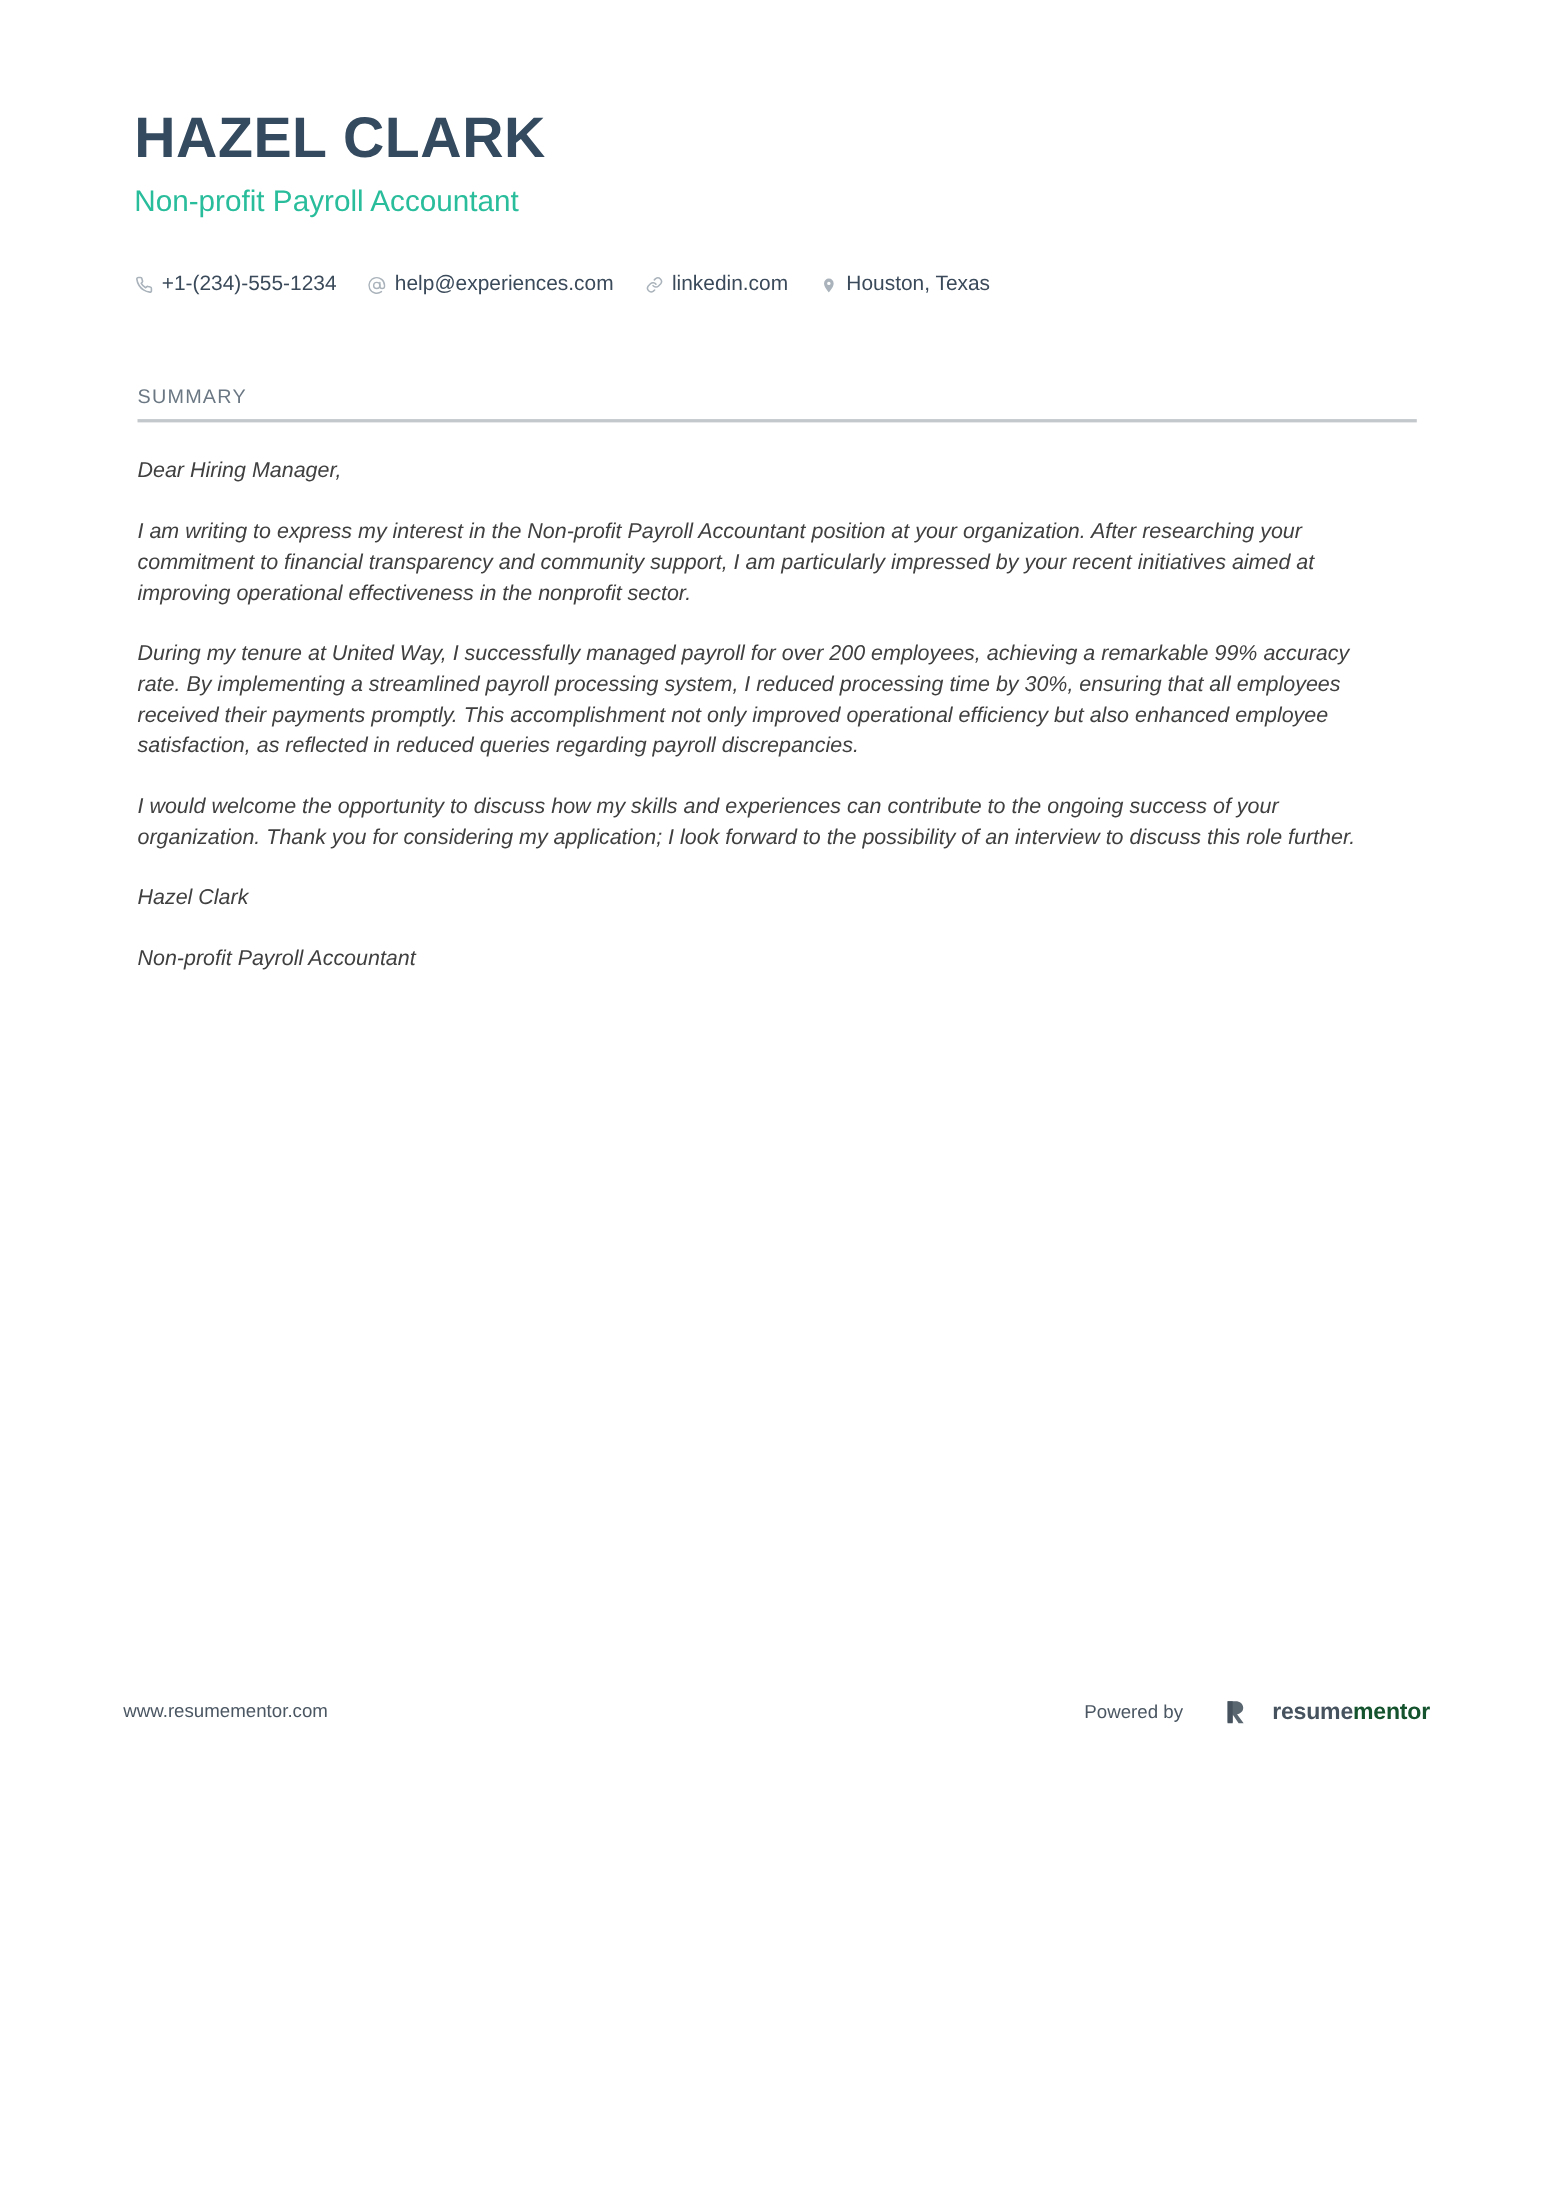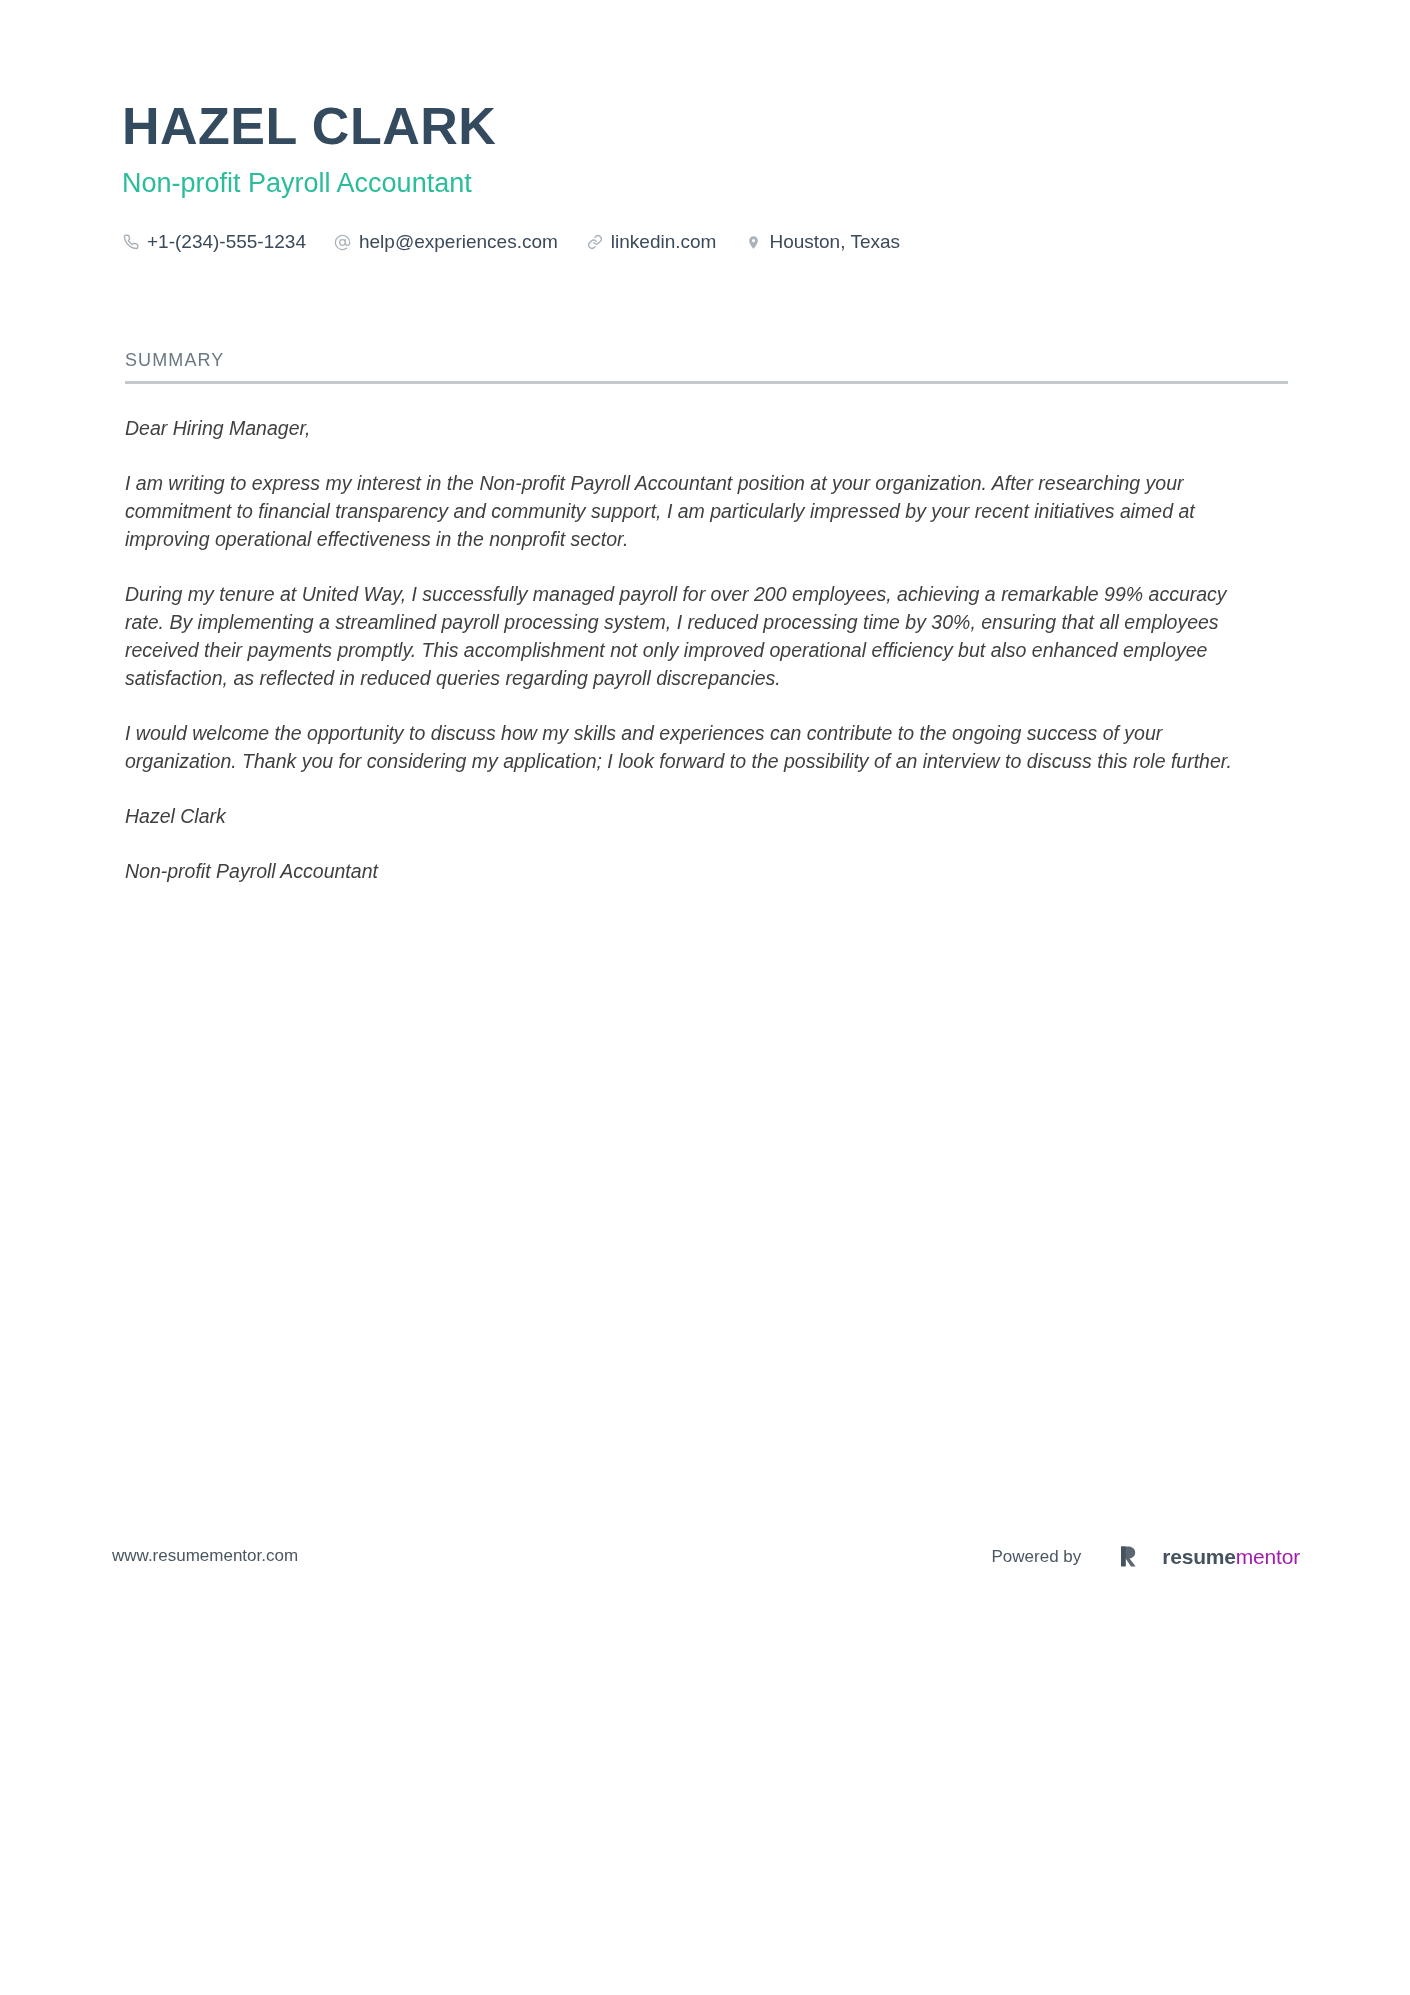--- a/index.html
+++ b/index.html
@@ -44,21 +44,21 @@
 
   .job-title {
     font-size: 27px;
     line-height: 34px;
     color: #29bd9c;
     margin: 12px 0 0 0;
     font-weight: normal;
   }
 
   .contact-row {
-    margin-top: 30px;
+    margin-top: 47px;
     display: flex;
     align-items: flex-start;
     flex-wrap: nowrap;
     gap: 0;
   }
 
   .contact-item {
     display: flex;
     align-items: center;
     font-size: 19px;
@@ -159,21 +159,21 @@
     margin-right: 7px;
     flex: 0 0 auto;
   }
 
   .brand-text {
     font-size: 21px;
     letter-spacing: -0.2px;
     line-height: 23px;
   }
   .brand-text .b1 { font-weight: bold; color: #46535e; margin-left: 16px; }
-  .brand-text .b2 { font-weight: normal; color: #a21caf; }
+  .brand-text .b2 { font-weight: bold; color: #14532d; }
 </style>
 </head>
 <body>
 
 <div class="page">
 
   <div class="header">
     <h1 class="name">HAZEL CLARK</h1>
     <div class="job-title">Non-profit Payroll Accountant</div>
 

